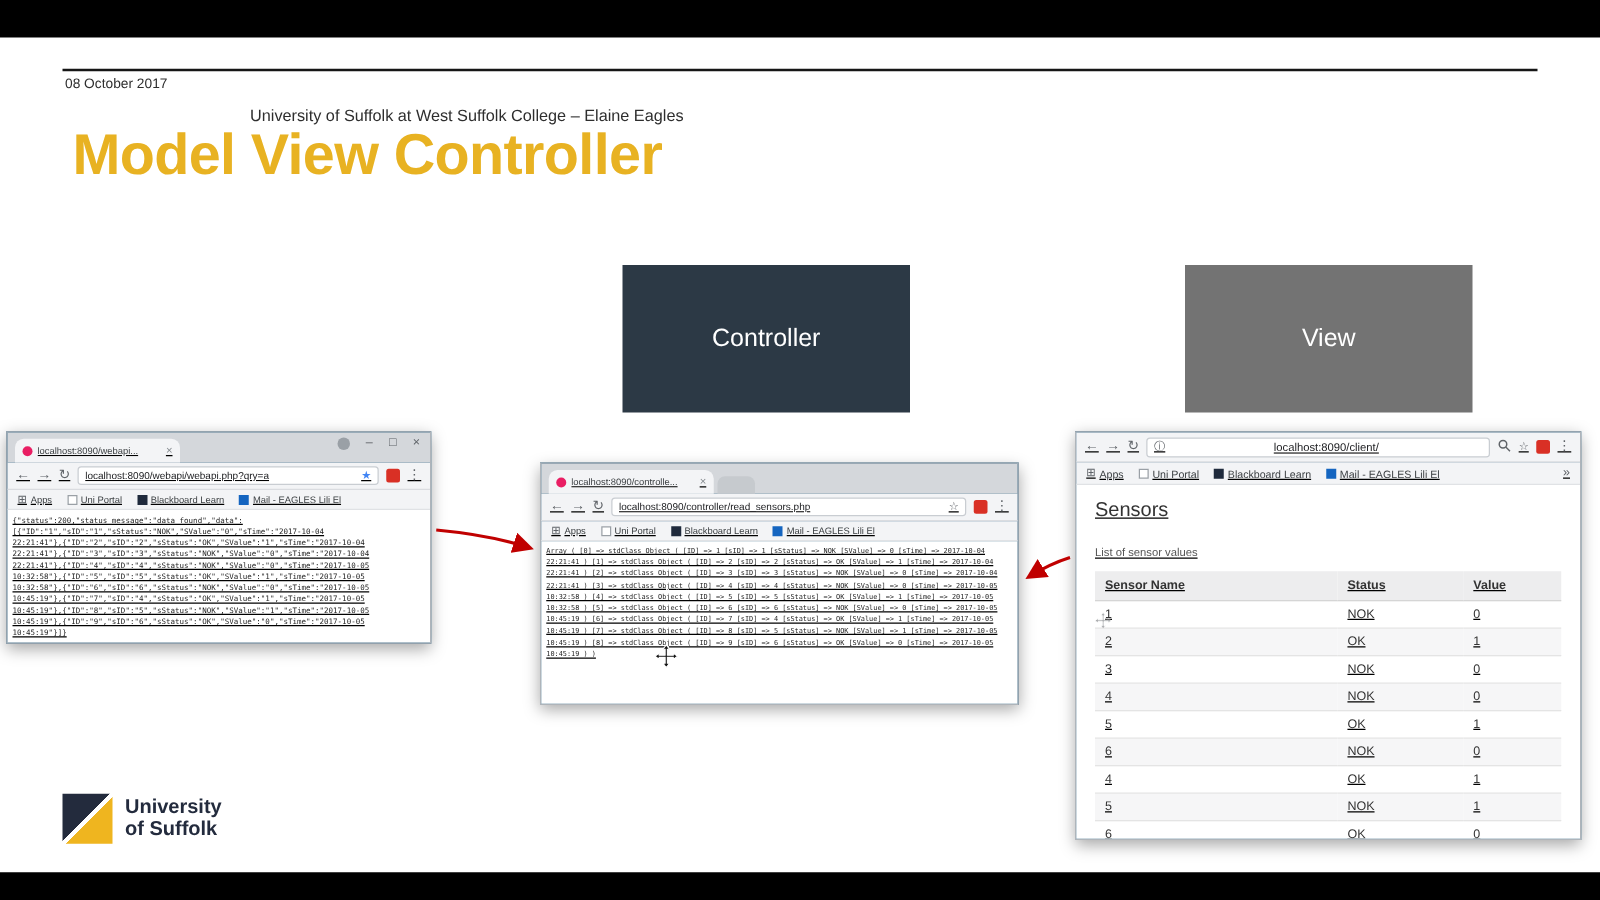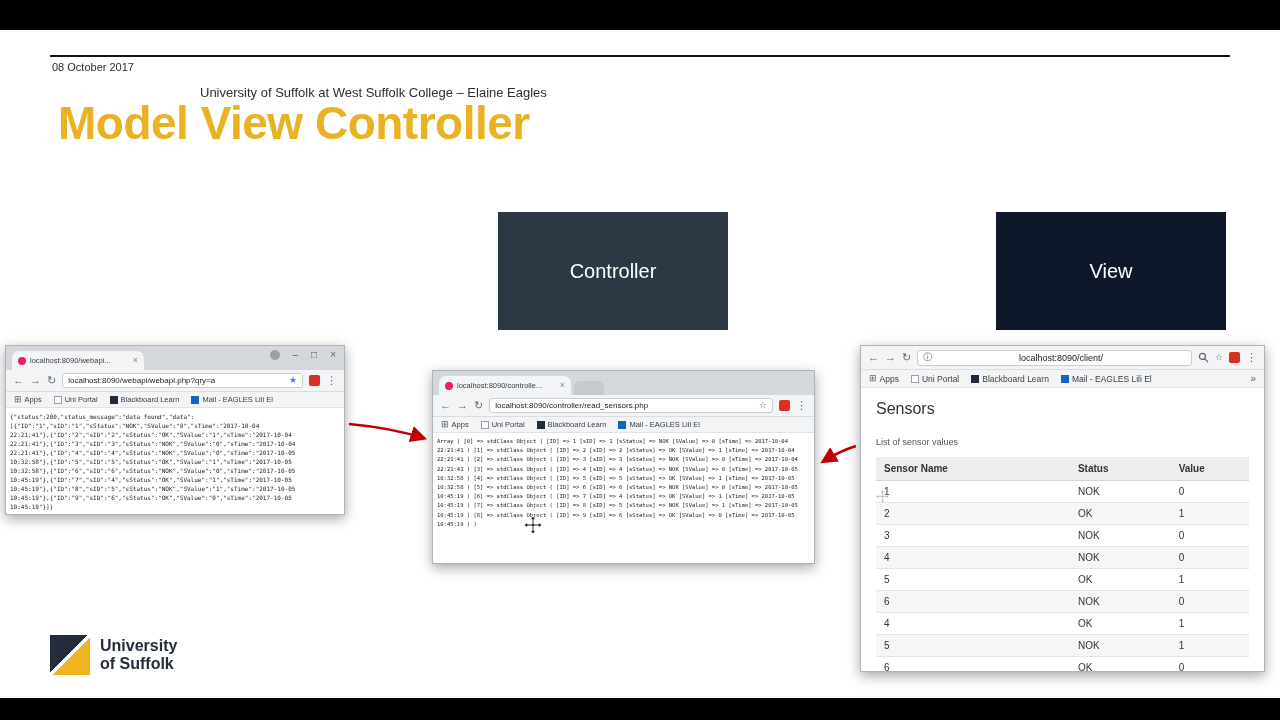--- a/index.html
+++ b/index.html
@@ -12,24 +12,24 @@
   
   .header-rule { position:absolute; left:50px; top:25px; width:1180px; height:2px; background:#161616; }
   .hdr-date { position:absolute; left:52px; top:31px; font-size:11px; color:#2e2e2e; }
   .hdr-affil { position:absolute; left:200px; top:31px; font-size:13px; color:#2e2e2e;margin-top:24px; }
   .slide-title { position:absolute; left:58px; top:66px; font-size:46px; font-weight:700; color:#E8B222; letter-spacing:-0.5px; }
 
   
   .mvcbox { position:absolute; top:182px; width:230px; height:118px; display:flex; flex-direction:column; align-items:center; justify-content:center; color:#fff; font-size:20px; line-height:29px; text-align:center; }
   #box-model { left:45px; background:#828C95; }
   #box-controller { left:498px; background:#2C3945; }
-  #box-view { left:948px; background:#0f172a;margin-left:48px; }
-
-  
-  .bwin { position:absolute; background:#0c4a6e; border:1px solid #AEB4BA; box-shadow:0 4px 12px rgba(0,0,0,.35); display:flex; flex-direction:column; }
+  #box-view { left:948px; background:#737373; }
+
+  
+  .bwin { position:absolute; background:#0c4a6e; border:1px solid #AEB4BA; box-shadow:0 4px 12px rgba(0,0,0,.35); display:flex; flex-direction:column;text-decoration:underline; }
   #win-webapi { left:5px; top:315px; width:340px; height:170px; }
   #win-controller { left:432px; top:340px; width:383px; height:194px; }
   #win-view { left:860px; top:315px; width:405px; height:327px; }
 
   .tabstrip { height:24px; background:#D4D7DB; position:relative; display:flex; align-items:flex-end; padding-left:6px; flex:none; }
   .tab { height:19px; background:#F3F4F6; border-radius:7px 7px 0 0; display:flex; align-items:center; gap:4px; padding:0 6px; width:132px; }
   .tabstub { height:14px; width:30px; background:#C6CACE; border-radius:6px 6px 0 0; margin-left:3px; }
   .favicon { width:8px; height:8px; border-radius:50%; background:#E91E63; flex:none; }
   .tabtitle { font-size:7.5px; color:#3c4043; white-space:nowrap; overflow:hidden; flex:1; }
   .tabclose { font-size:9px; color:#80868b; line-height:1; }

